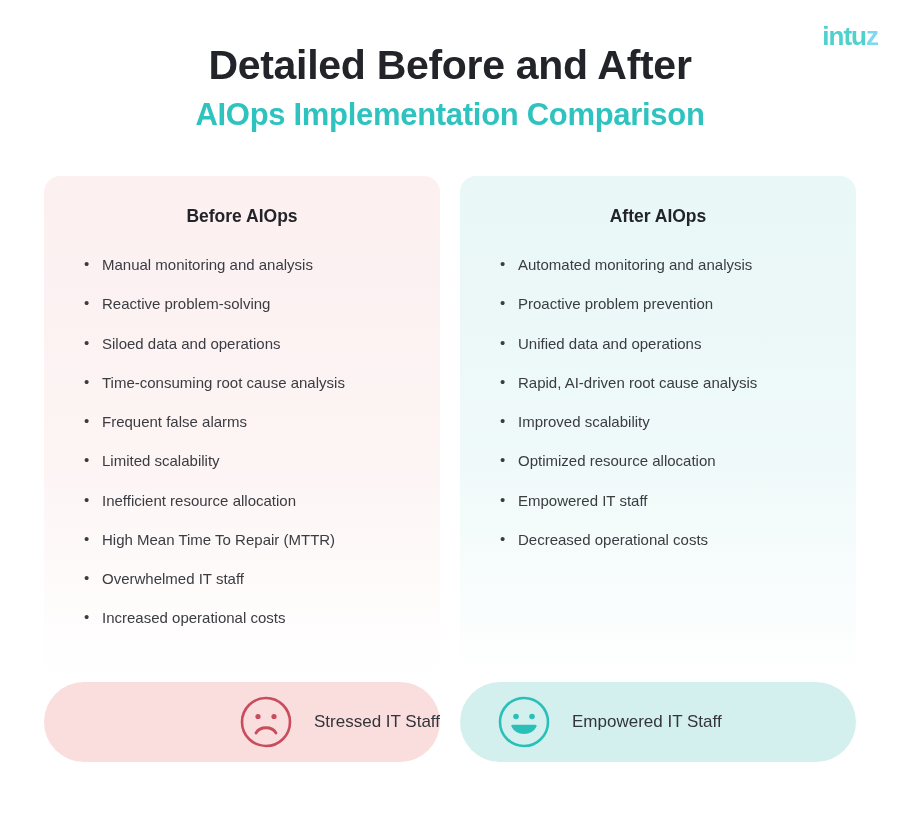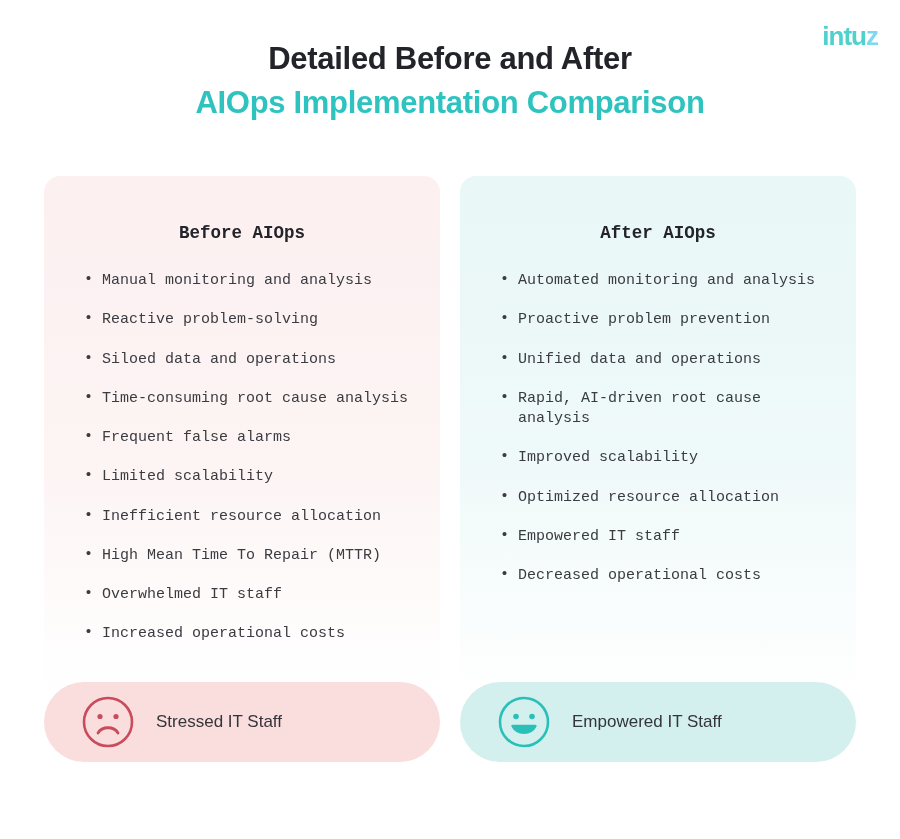--- a/index.html
+++ b/index.html
@@ -36,21 +36,21 @@
     color: #7fd8f0;
     font-weight: 700;
   }
 
   
   .title-block {
     padding-top: 40px;
     text-align: center;
   }
   .title-line1 {
-    font-size: 31px;
+    font-size: 41px;
     font-weight: 700;
     color: #22242a;
     letter-spacing: -0.3px;
     line-height: 1.25;
     text-align: center;
   }
   .title-line2 {
     font-size: 31px;
     font-weight: 700;
     color: #2fc3c0;
@@ -63,24 +63,23 @@
     position: absolute;
     top: 176px;
     left: 44px;
     right: 44px;
     display: flex;
     gap: 20px;
   }
   .column {
     width: 396px;
     border-radius: 16px;
-    padding: 47px 26px 34px 26px;
+    padding: 30px 26px 34px 26px;
     box-sizing: border-box;
     min-height: 482px;
-    font-family: Liberation Mono, monospace;
   }
   .column.before {
     background: linear-gradient(180deg, #fcf0f1 0%, #fdf4f4 55%, #ffffff 100%);
   }
   .column.after {
     background: linear-gradient(180deg, #e9f7f7 0%, #eff9f9 55%, #ffffff 100%);
   }
   .col-heading {
     text-align: center;
     font-size: 17.5px;
@@ -127,20 +126,21 @@
     box-sizing: border-box;
     height: 80px;
     border-radius: 40px;
     display: flex;
     align-items: center;
     padding-left: 38px;
     gap: 22px;
   }
   .pill.before {
     background: #fadddd;
+    justify-content: flex-end;
   }
   .pill.after {
     background: #d4f0ee;
   }
   .pill-label {
     font-size: 17px;
     color: #33353b;
   }
   .face {
     width: 52px;

